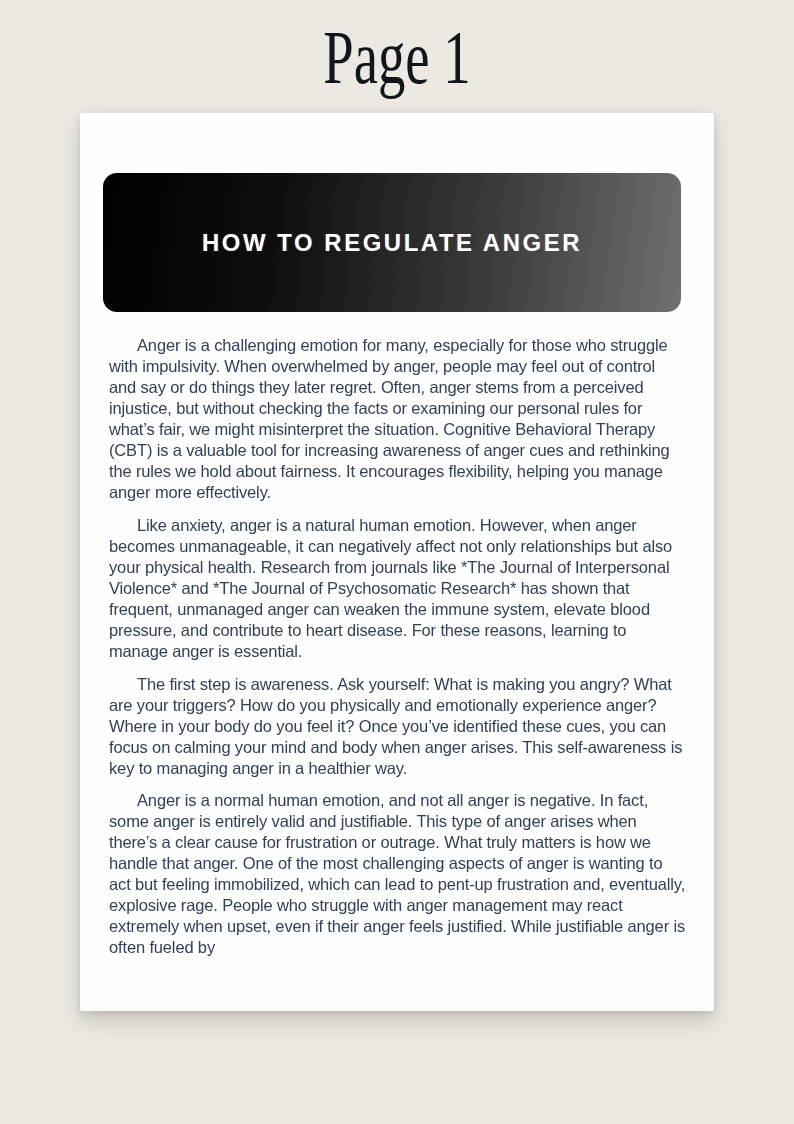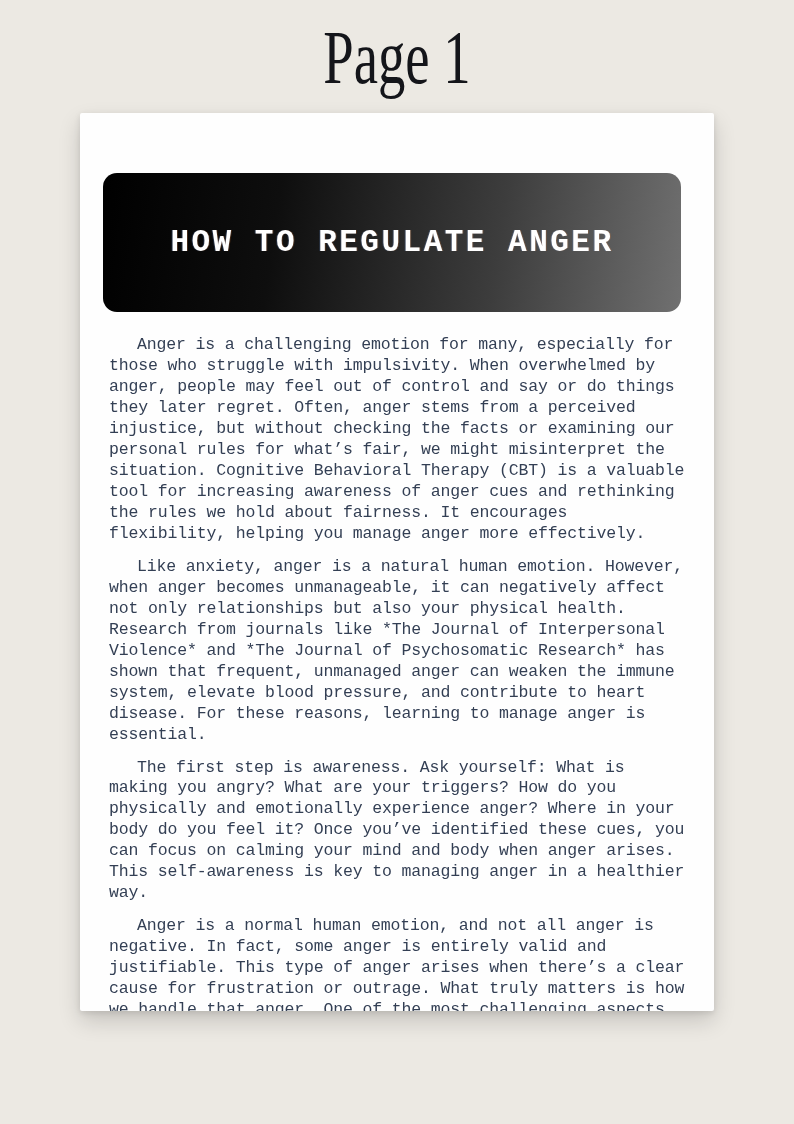--- a/index.html
+++ b/index.html
@@ -45,35 +45,35 @@
   .banner {
     margin: 60px 33px 0 23px;
     height: 139px;
     border-radius: 14px;
     background: linear-gradient(98deg, #000000 0%, #0e0e0e 30%, #3d3d3d 68%, #707070 100%);
     display: flex;
     align-items: center;
     justify-content: center;
   }
   .banner-title {
-    font-family: Liberation Mono, monospace;
+    font-family: Liberation Sans, sans-serif;
     font-weight: bold;
-    font-size: 31px;
+    font-size: 24px;
     letter-spacing: 2.5px;
     color: #ffffff;
     white-space: nowrap;
     text-shadow: 1px 0 0 rgba(255,140,60,0.22), -1px 0 0 rgba(120,170,255,0.22);
   }
   
   .content {
     margin: 23px 28px 0 29px;
   }
   .content p {
     margin: 0 0 12px 0;
-    font-family: Liberation Mono, monospace;
+    font-family: Liberation Sans, sans-serif;
     font-size: 16.5px;
     line-height: 1.27;
     letter-spacing: -0.15px;
     color: #333f54;
     text-indent: 28px;
     text-align: left;
   }
   
   .credit {
     margin-top: 42px;

